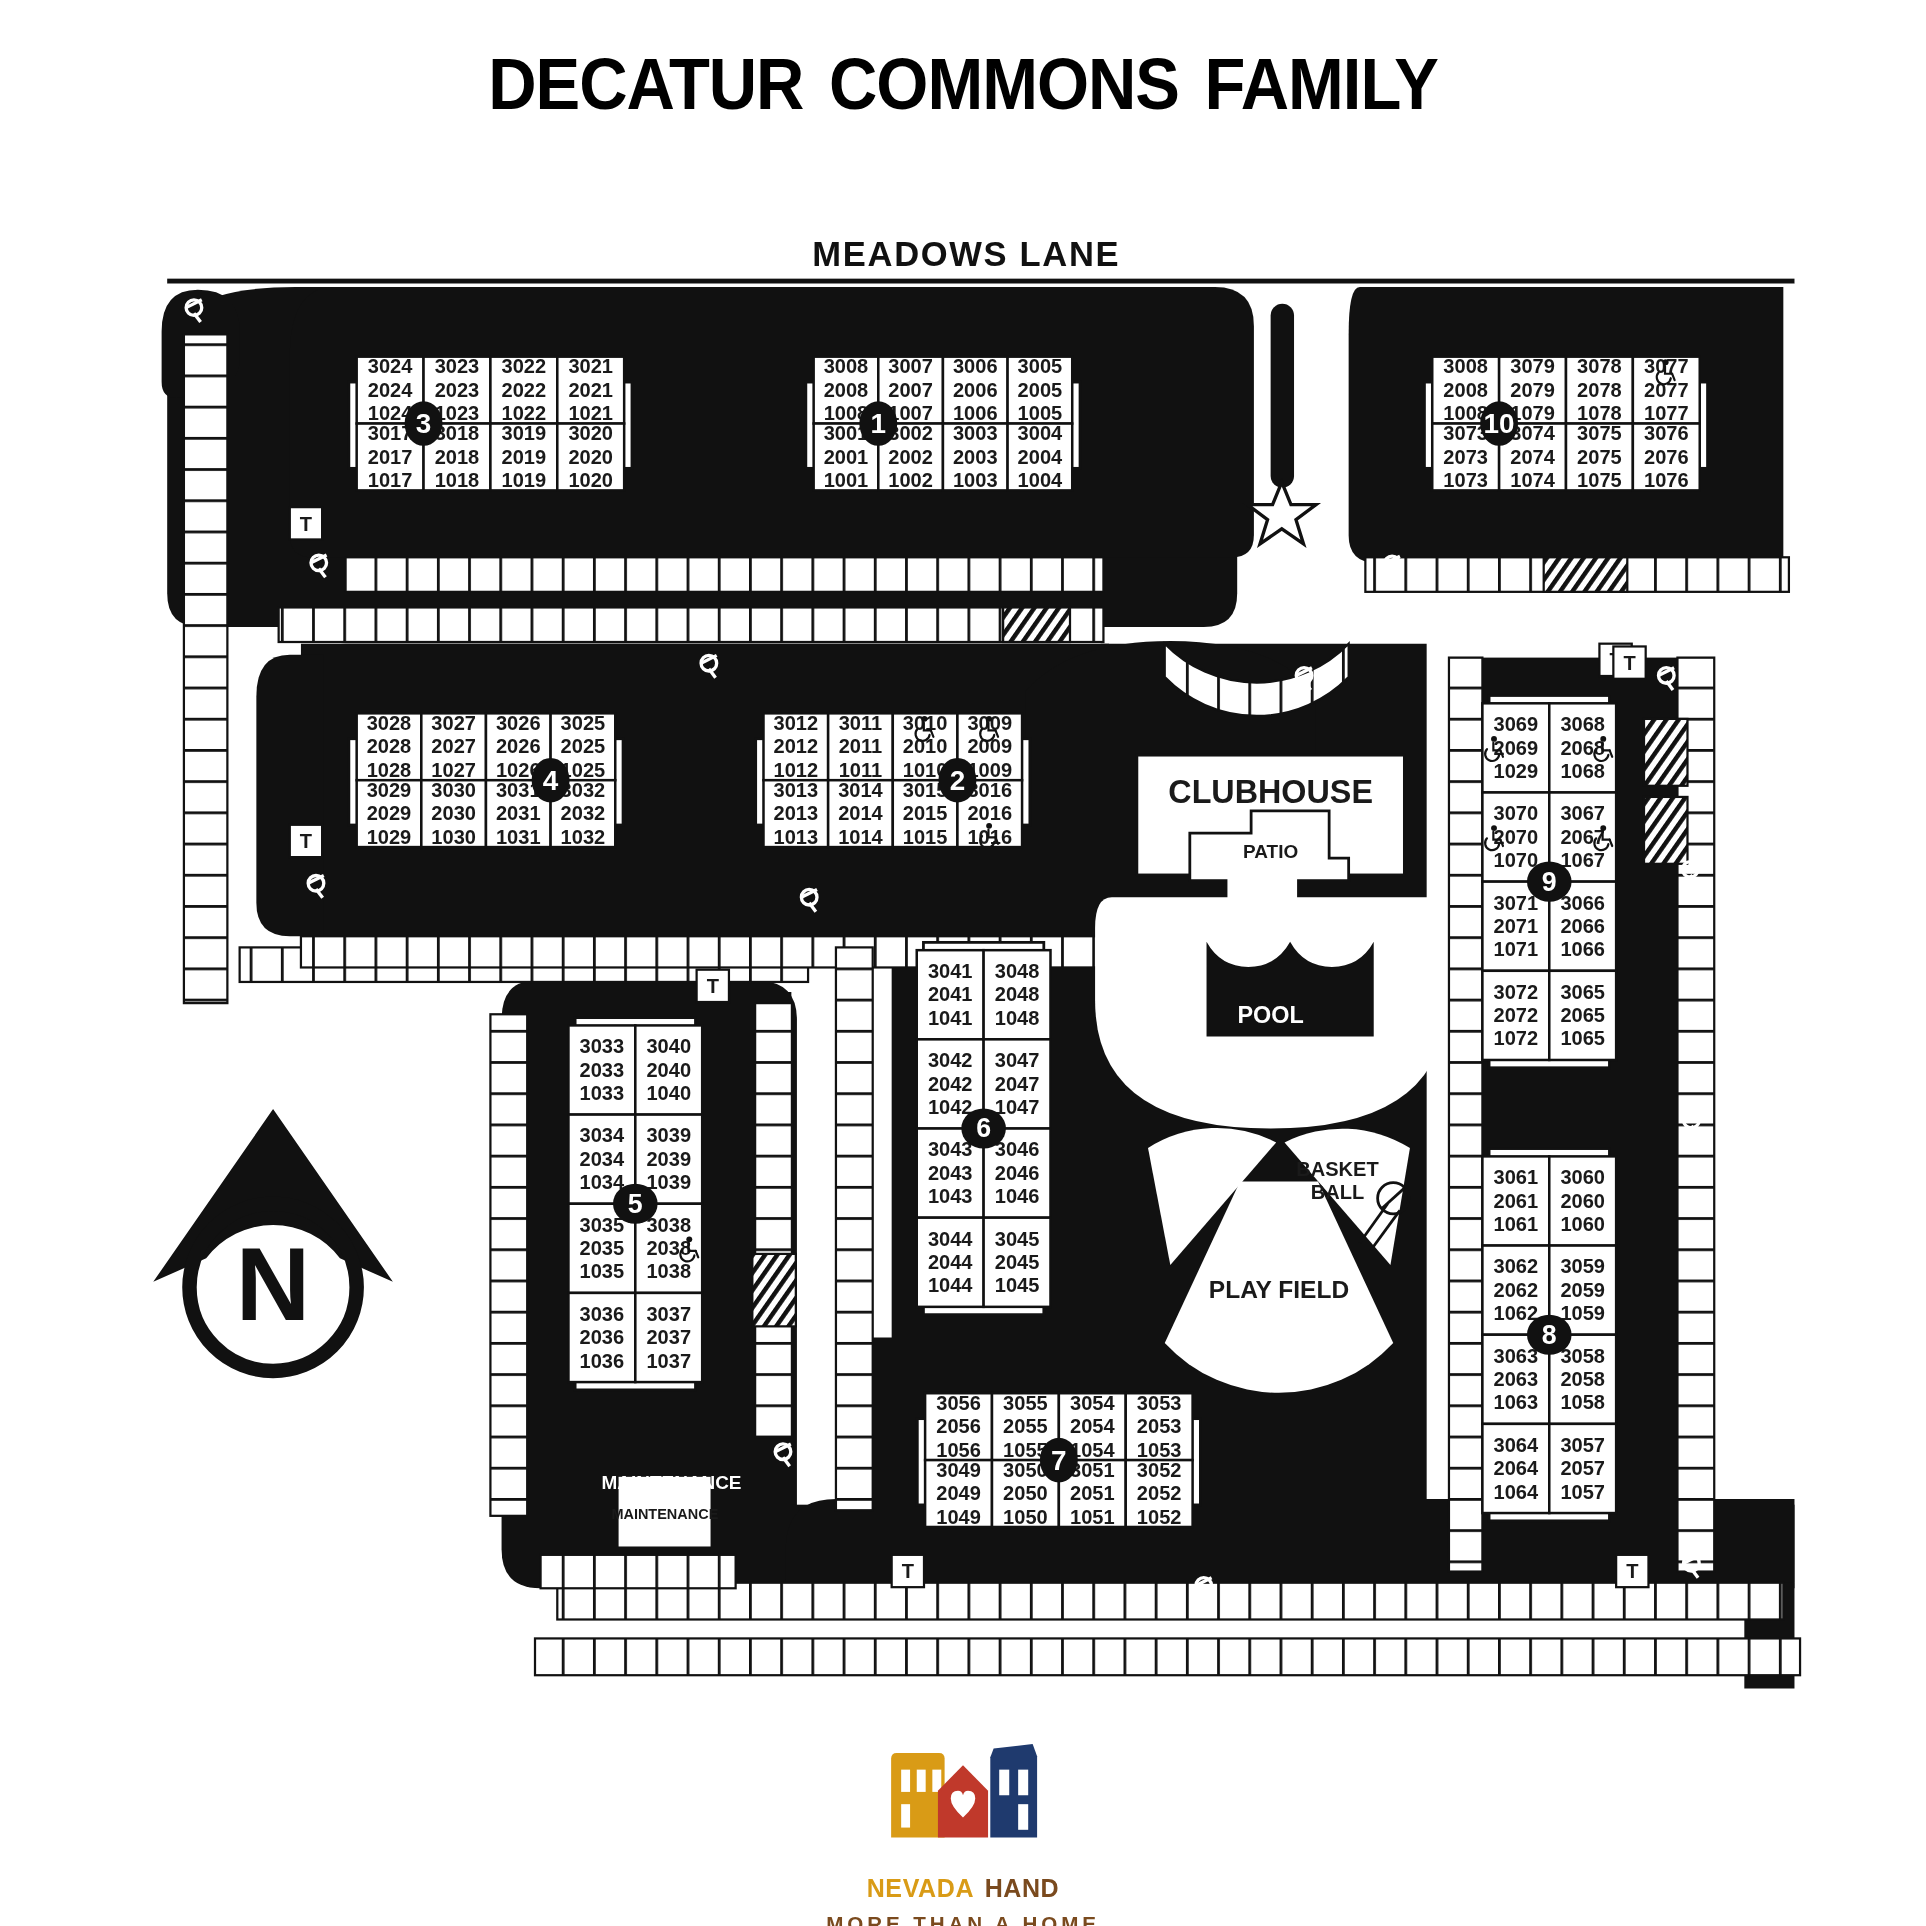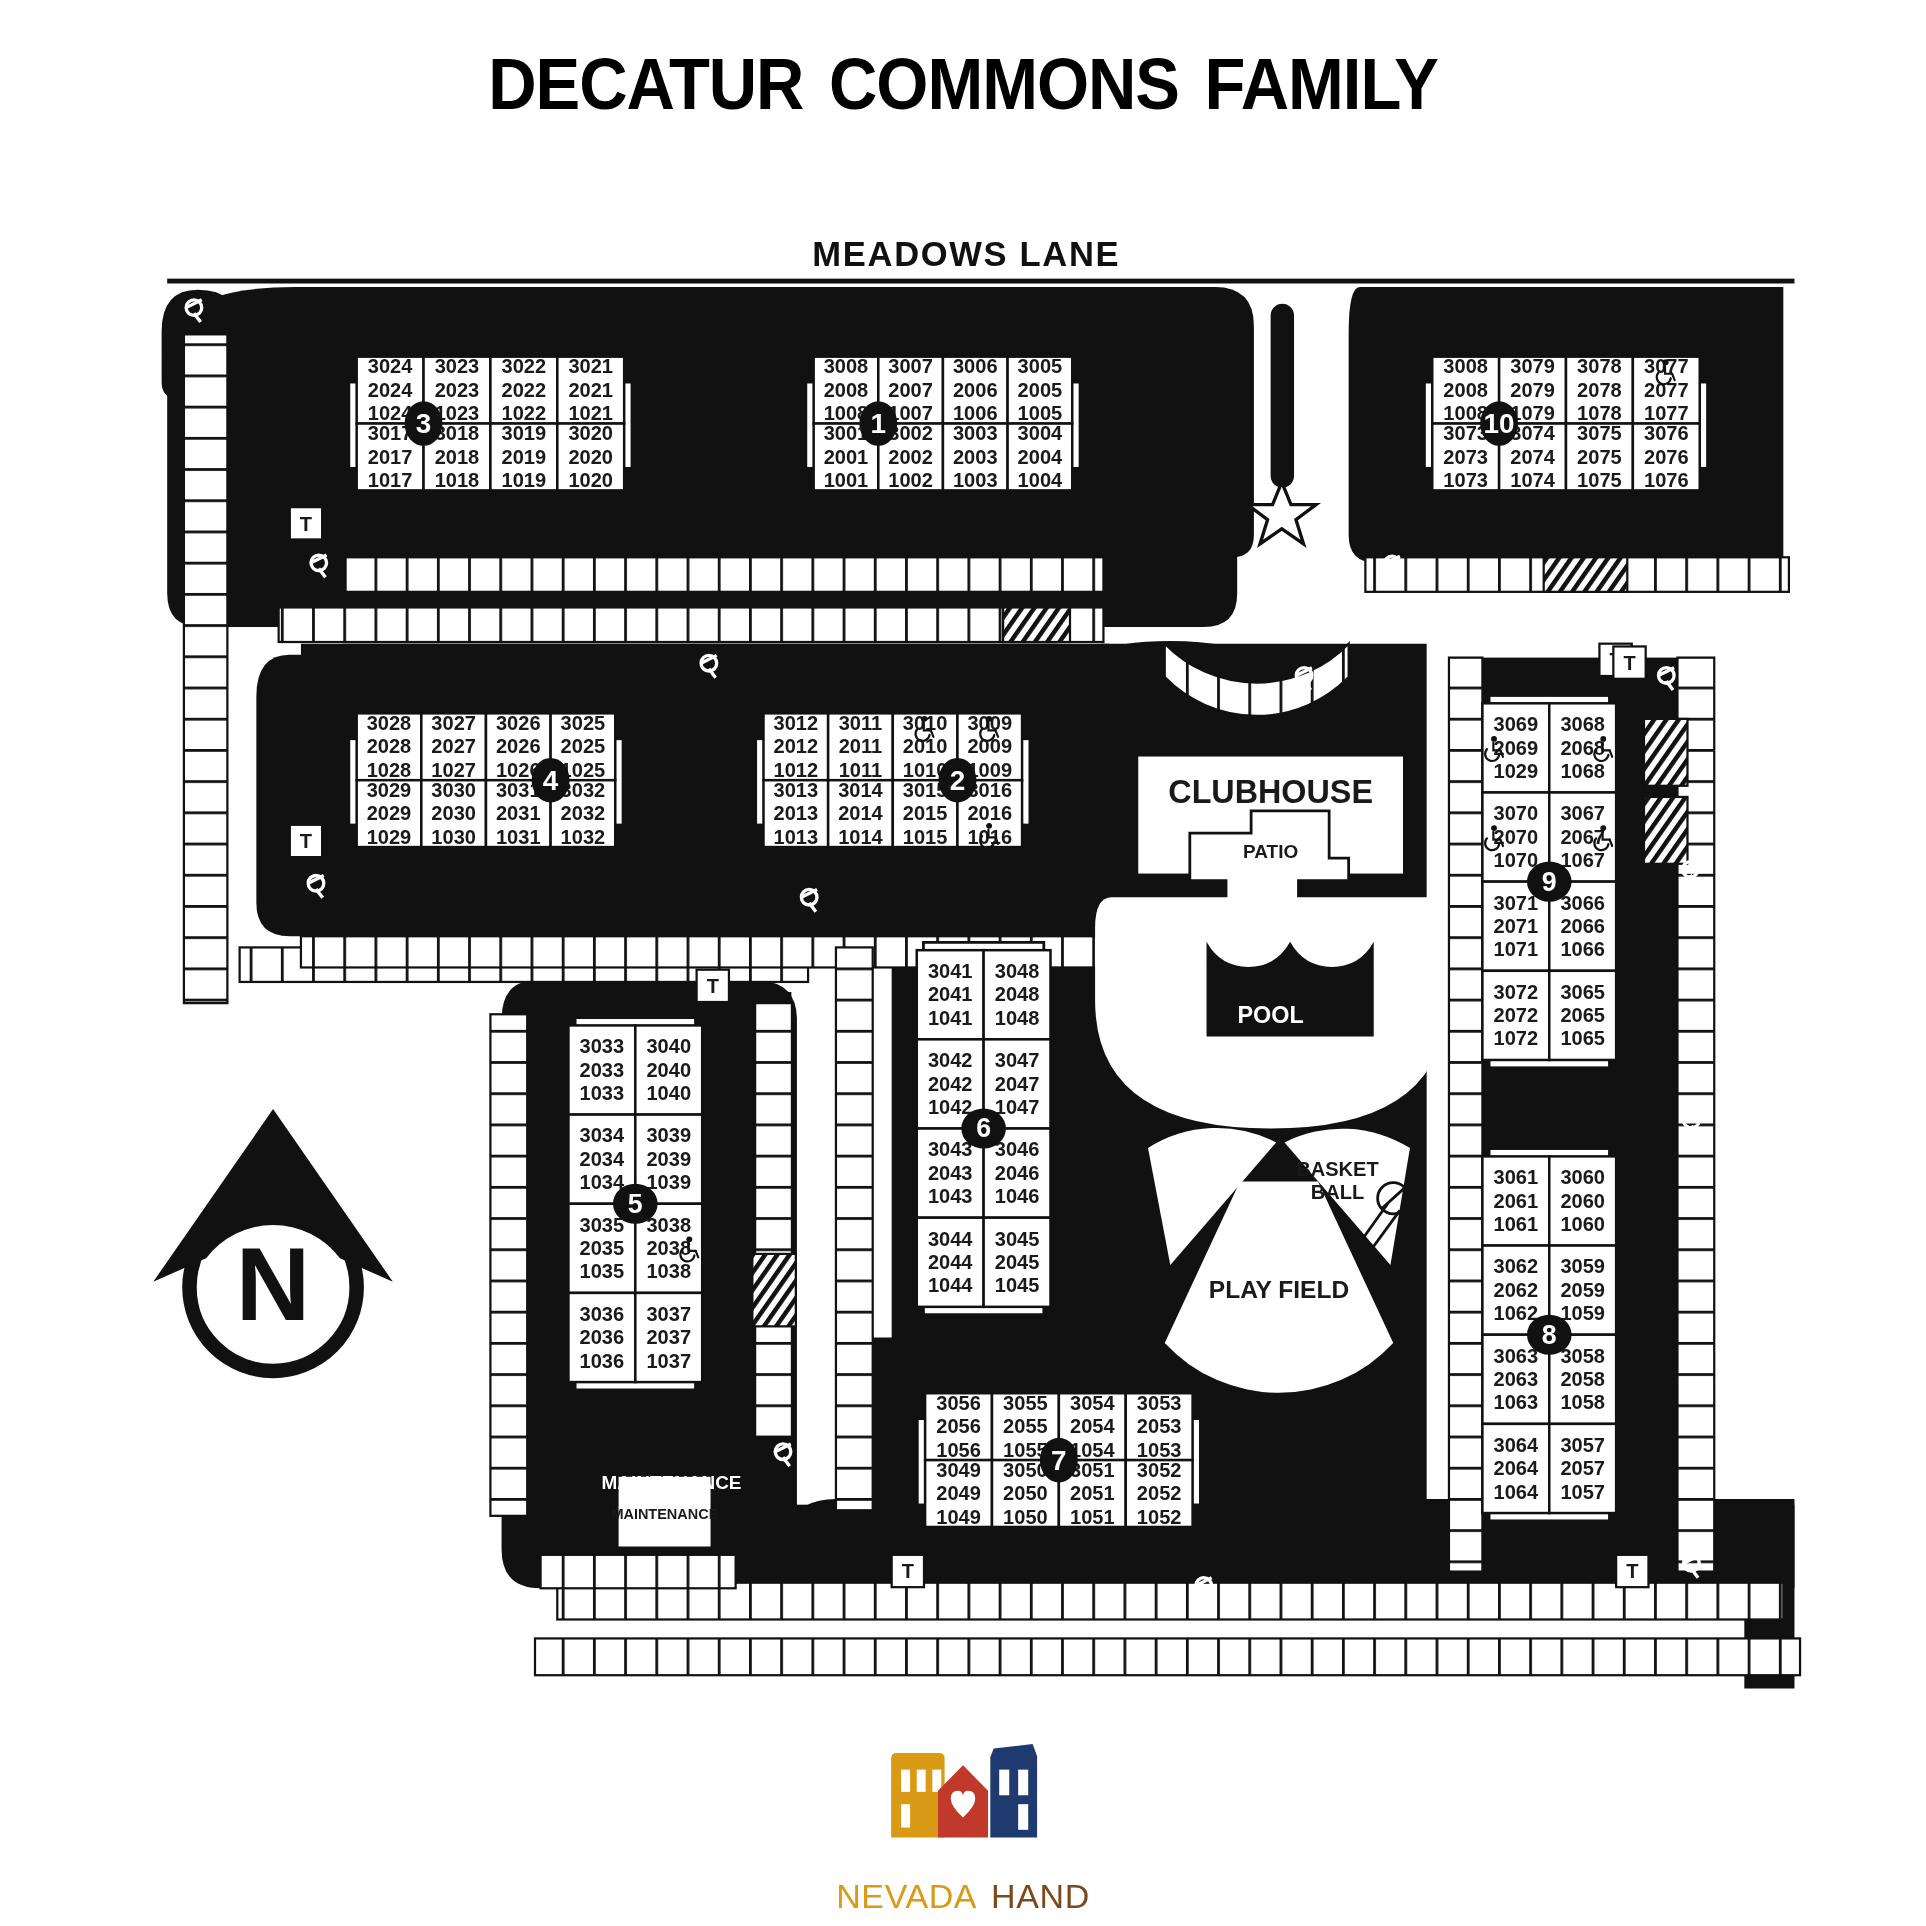--- a/index.html
+++ b/index.html
@@ -38,21 +38,21 @@
   .legend-label{
     font-size:40px;font-weight:bold;letter-spacing:1.7px;
     transform:scaleX(0.78);transform-origin:left center;
     font-family:"Liberation Sans", sans-serif;color:#000;white-space:nowrap;
   }
 
   
   .footer{position:absolute;left:0;top:1744px;width:1926px;text-align:center;}
   .logo-mark{display:block;margin:0 auto;}
   .logo-word{
-    margin-top:3.3px;font-size:48px;font-weight:normal;letter-spacing:0.6px;
+    margin-top:3.3px;font-size:36px;font-weight:bold;letter-spacing:0.6px;
     font-variant:small-caps;text-transform:lowercase;
     font-family:"Liberation Sans", sans-serif;white-space:nowrap;
   }
   .logo-word .nv{color:#D99B16;}
   .logo-word .hd{color:#7A4A1E;}
   .logo-tag{
     margin-top:5.6px;font-size:20.6px;font-weight:bold;letter-spacing:3.9px;
     color:#7A4A1E;font-family:"Liberation Sans", sans-serif;white-space:nowrap;
   }
 </style>

